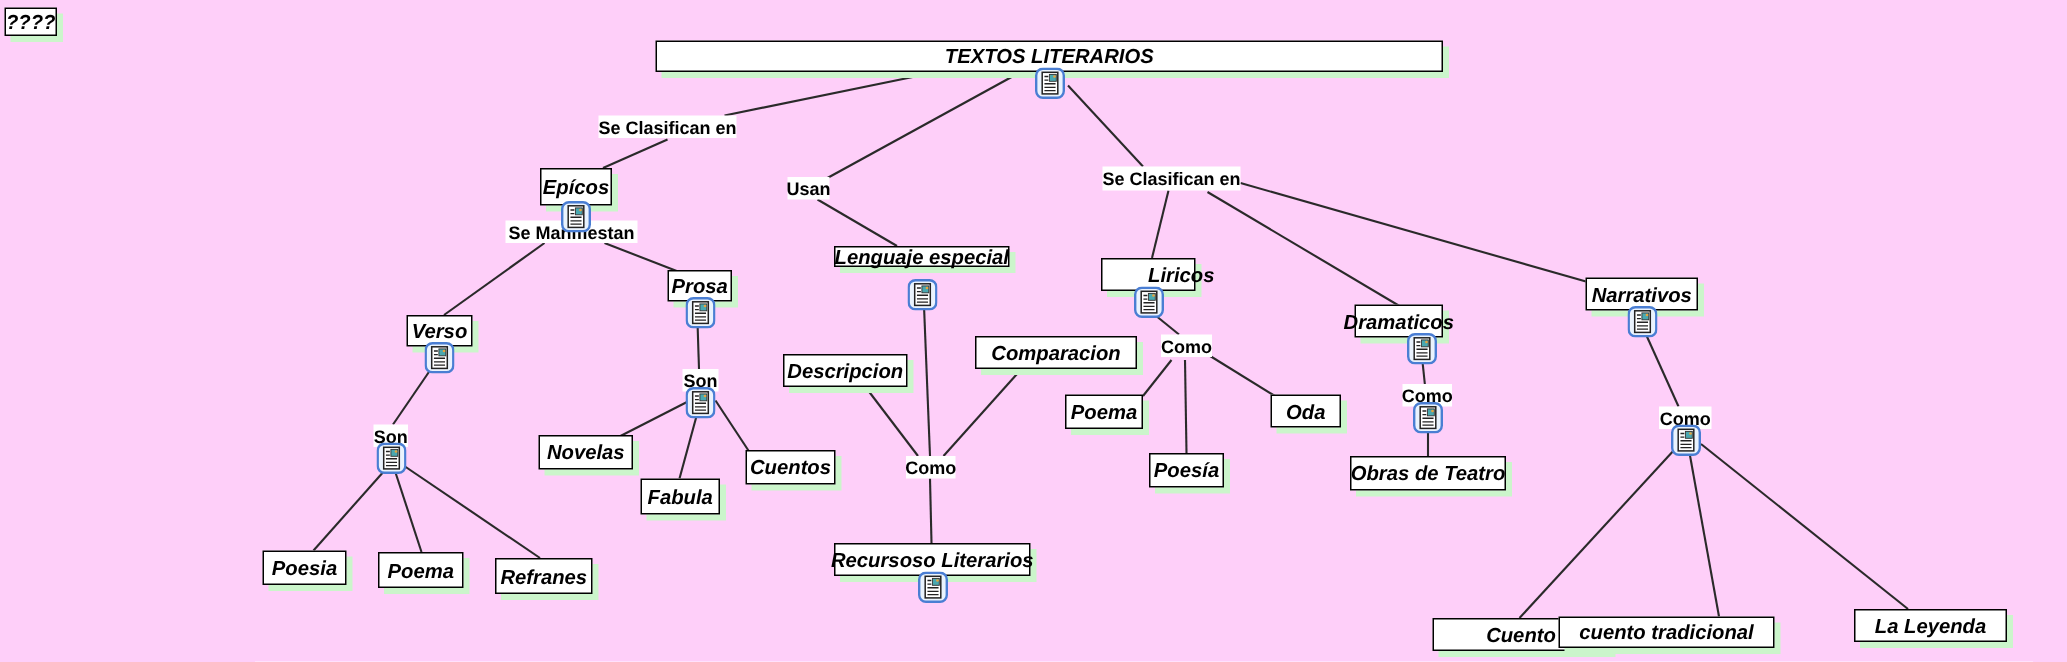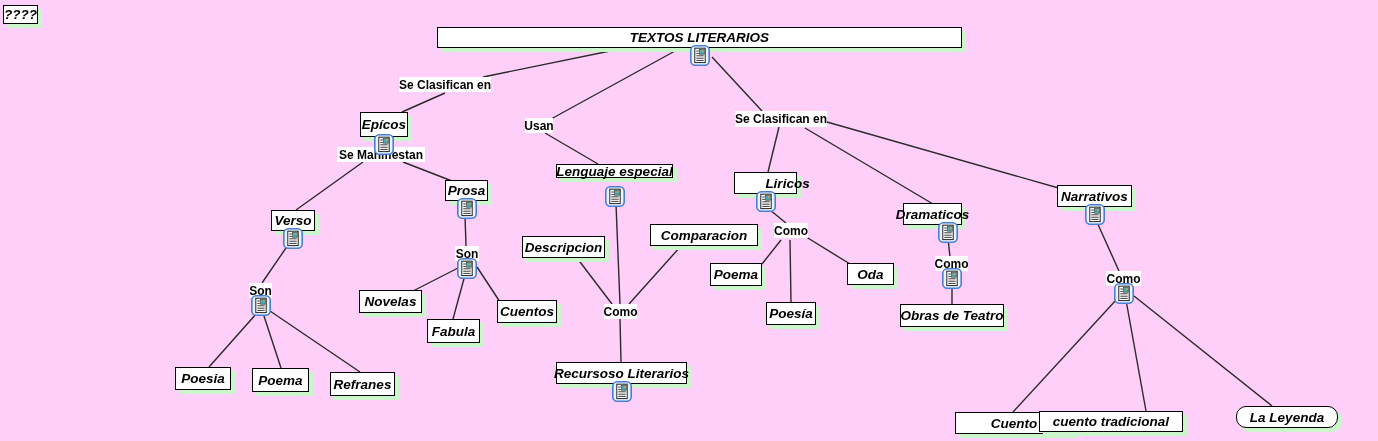--- a/index.html
+++ b/index.html
@@ -257,14 +257,14 @@
         <rect x="9.6" y="4.6" width="4.6" height="4.6" fill="#4AA8B0" stroke="#333333" stroke-width="0.6"></rect>
         <circle cx="13" cy="6" r="0.9" fill="#E8A33D"></circle>
         <line x1="6.3" y1="6" x2="8.9" y2="6" stroke="#222222" stroke-width="0.9"></line>
         <line x1="6.3" y1="8.4" x2="8.9" y2="8.4" stroke="#222222" stroke-width="0.9"></line>
         <line x1="6.3" y1="10.8" x2="13.7" y2="10.8" stroke="#222222" stroke-width="0.9"></line>
         <line x1="6.3" y1="13.2" x2="13.7" y2="13.2" stroke="#222222" stroke-width="0.9"></line>
         <line x1="6.3" y1="15.4" x2="13.7" y2="15.4" stroke="#222222" stroke-width="0.9"></line>
       </svg></span>
     <div class="node concept" style="left: 955px; top: 412px; width: 118px; height: 22px;">Cuento</div>
     <div class="node concept" style="left: 1023px; top: 411px; width: 144px; height: 21px; margin-left: 16px;">cuento tradicional</div>
-    <div class="node concept" style="left: 1236px; top: 406px; width: 102px; height: 22px; border-radius: 10px;">La Leyenda</div>
+    <div class="node concept" style="left: 1236px; top: 406px; width: 102px; height: 22px;">La Leyenda</div>
   </div>
 
 </body></html>

